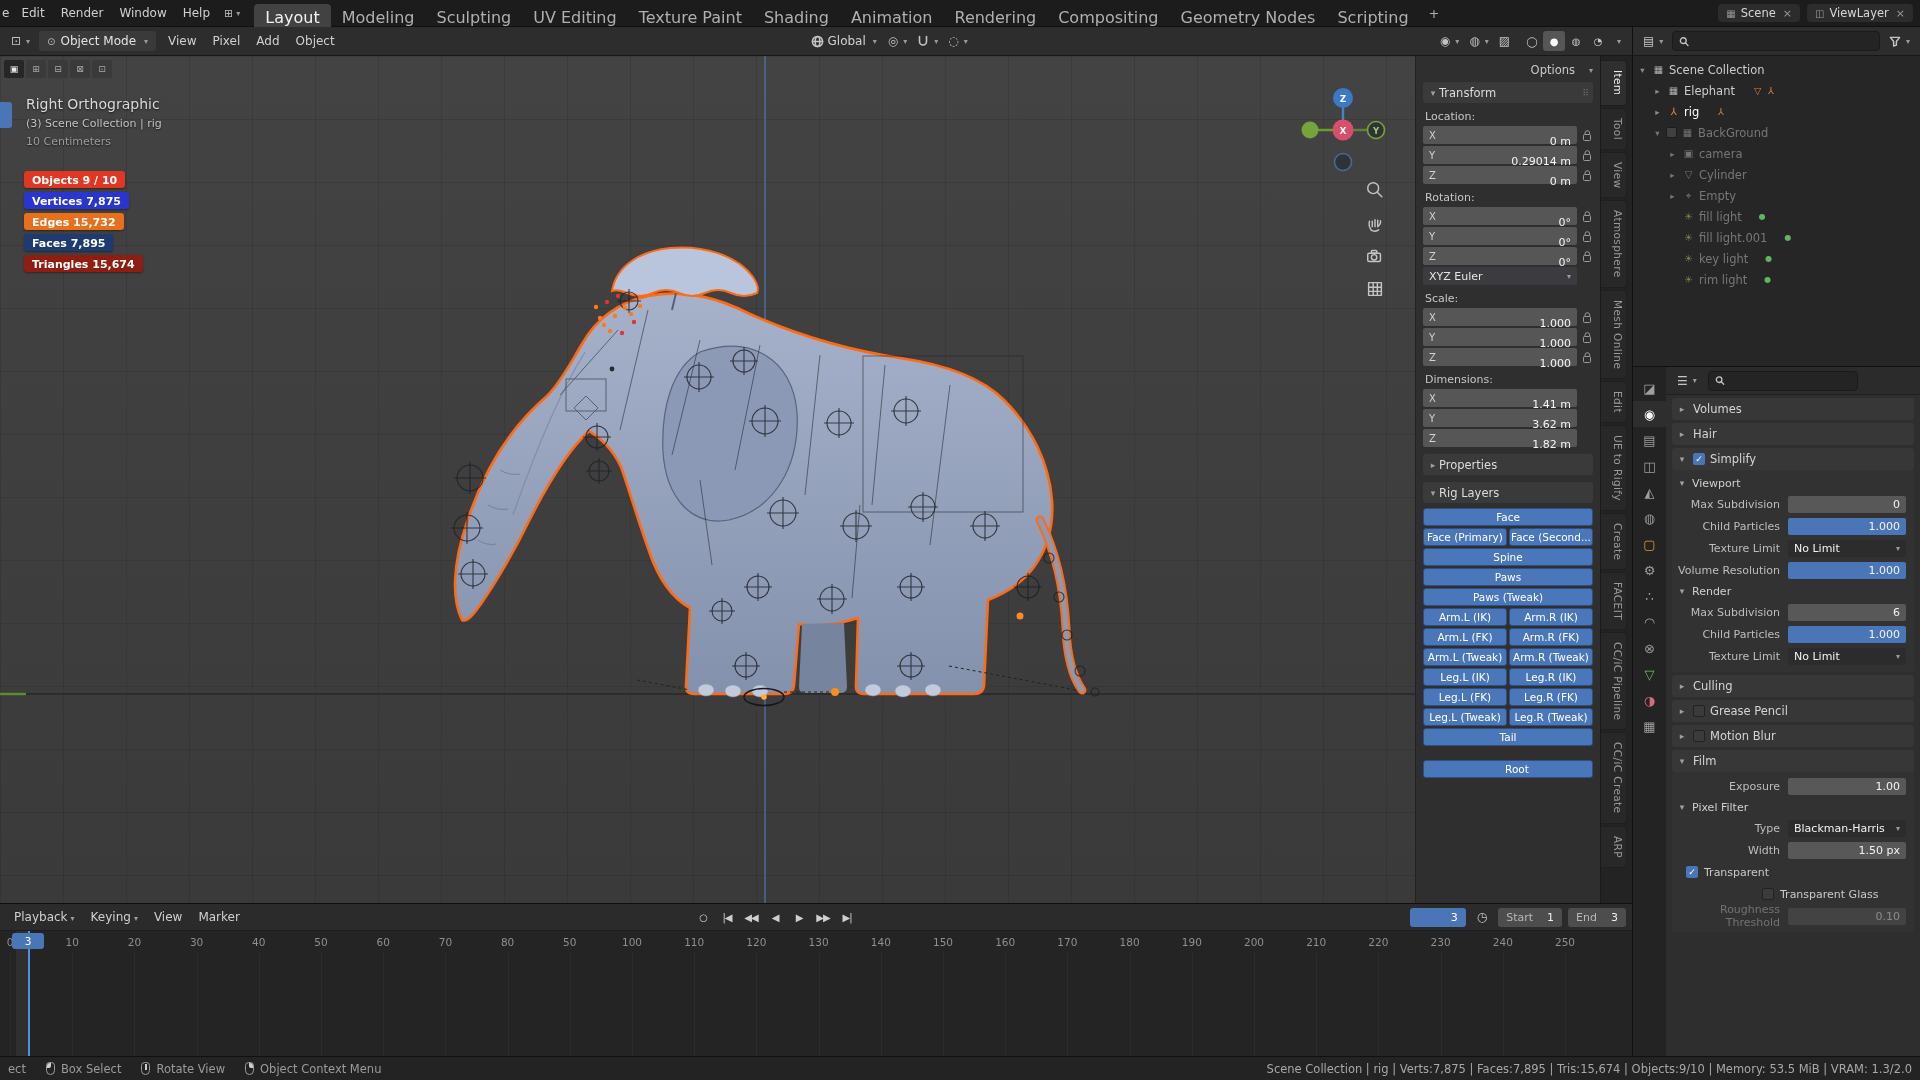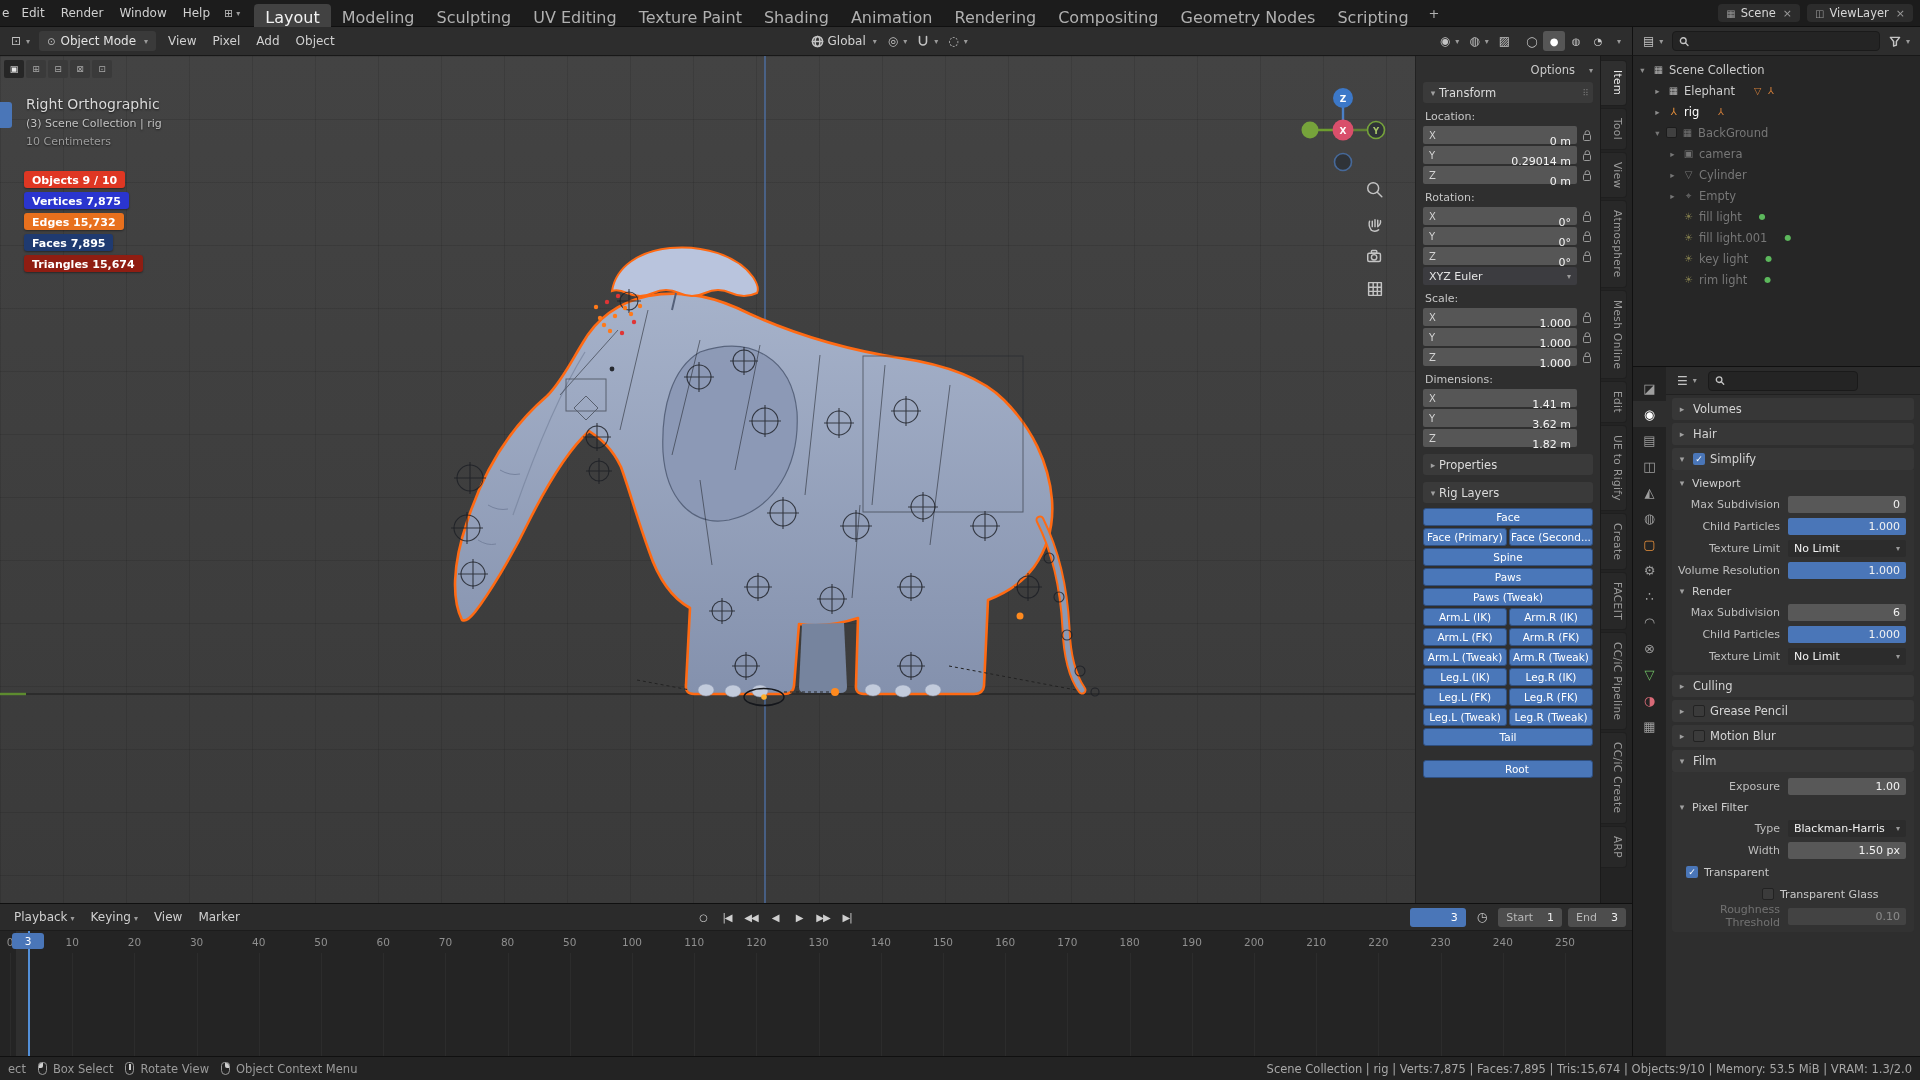--- a/index.html
+++ b/index.html
@@ -178,21 +178,21 @@
   .tick { position:absolute; top:0; bottom:0; left:calc(10px + var(--i) * 62.2px); width:0; }
   .tick-label { position:absolute; top:5px; left:0; transform:translateX(-50%); font-size:10.5px; color:#8f8f8f; }
   .tick::after { content:""; position:absolute; left:0; top:22px; bottom:0; width:1px; background:rgba(255,255,255,.04); }
   .playhead { position:absolute; left:28px; top:0; bottom:0; width:2px; background:#5390d9; }
   .ph-label { position:absolute; top:2px; left:-16px; width:32px; height:16px; background:#4a76b8;
     border-radius:3px; color:#fff; font-size:10.5px; display:flex; align-items:center; justify-content:center; }
 
   
   #statusbar { position:absolute; left:0; top:1056px; width:1920px; height:24px; background:#232323;
     border-top:1px solid #101010; display:flex; align-items:center; padding:0 8px; font-size:11.5px; }
-  .sb-left { display:flex; align-items:flex-end; gap:12px; color:#9b9b9b; }
+  .sb-left { display:flex; align-items:flex-end; gap:20px; color:#9b9b9b; }
   .sb-item { display:flex; align-items:center; }
   .mouse { width:9px; height:13px; border:1px solid #9a9a9a; border-radius:4px 4px 5px 5px;
     position:relative; display:inline-block; margin-right:6px; }
   .mouse.left::before { content:""; position:absolute; left:0; top:0; width:4px; height:5px;
     background:#cfcfcf; border-radius:3px 0 2px 0; }
   .mouse.middle::before { content:""; position:absolute; left:3px; top:1px; width:2px; height:6px; background:#cfcfcf; }
   .mouse.right::before { content:""; position:absolute; right:0; top:0; width:4px; height:5px;
     background:#cfcfcf; border-radius:0 3px 0 2px; }
   .sb-right { margin-left:auto; color:#a8a8a8; }
 

